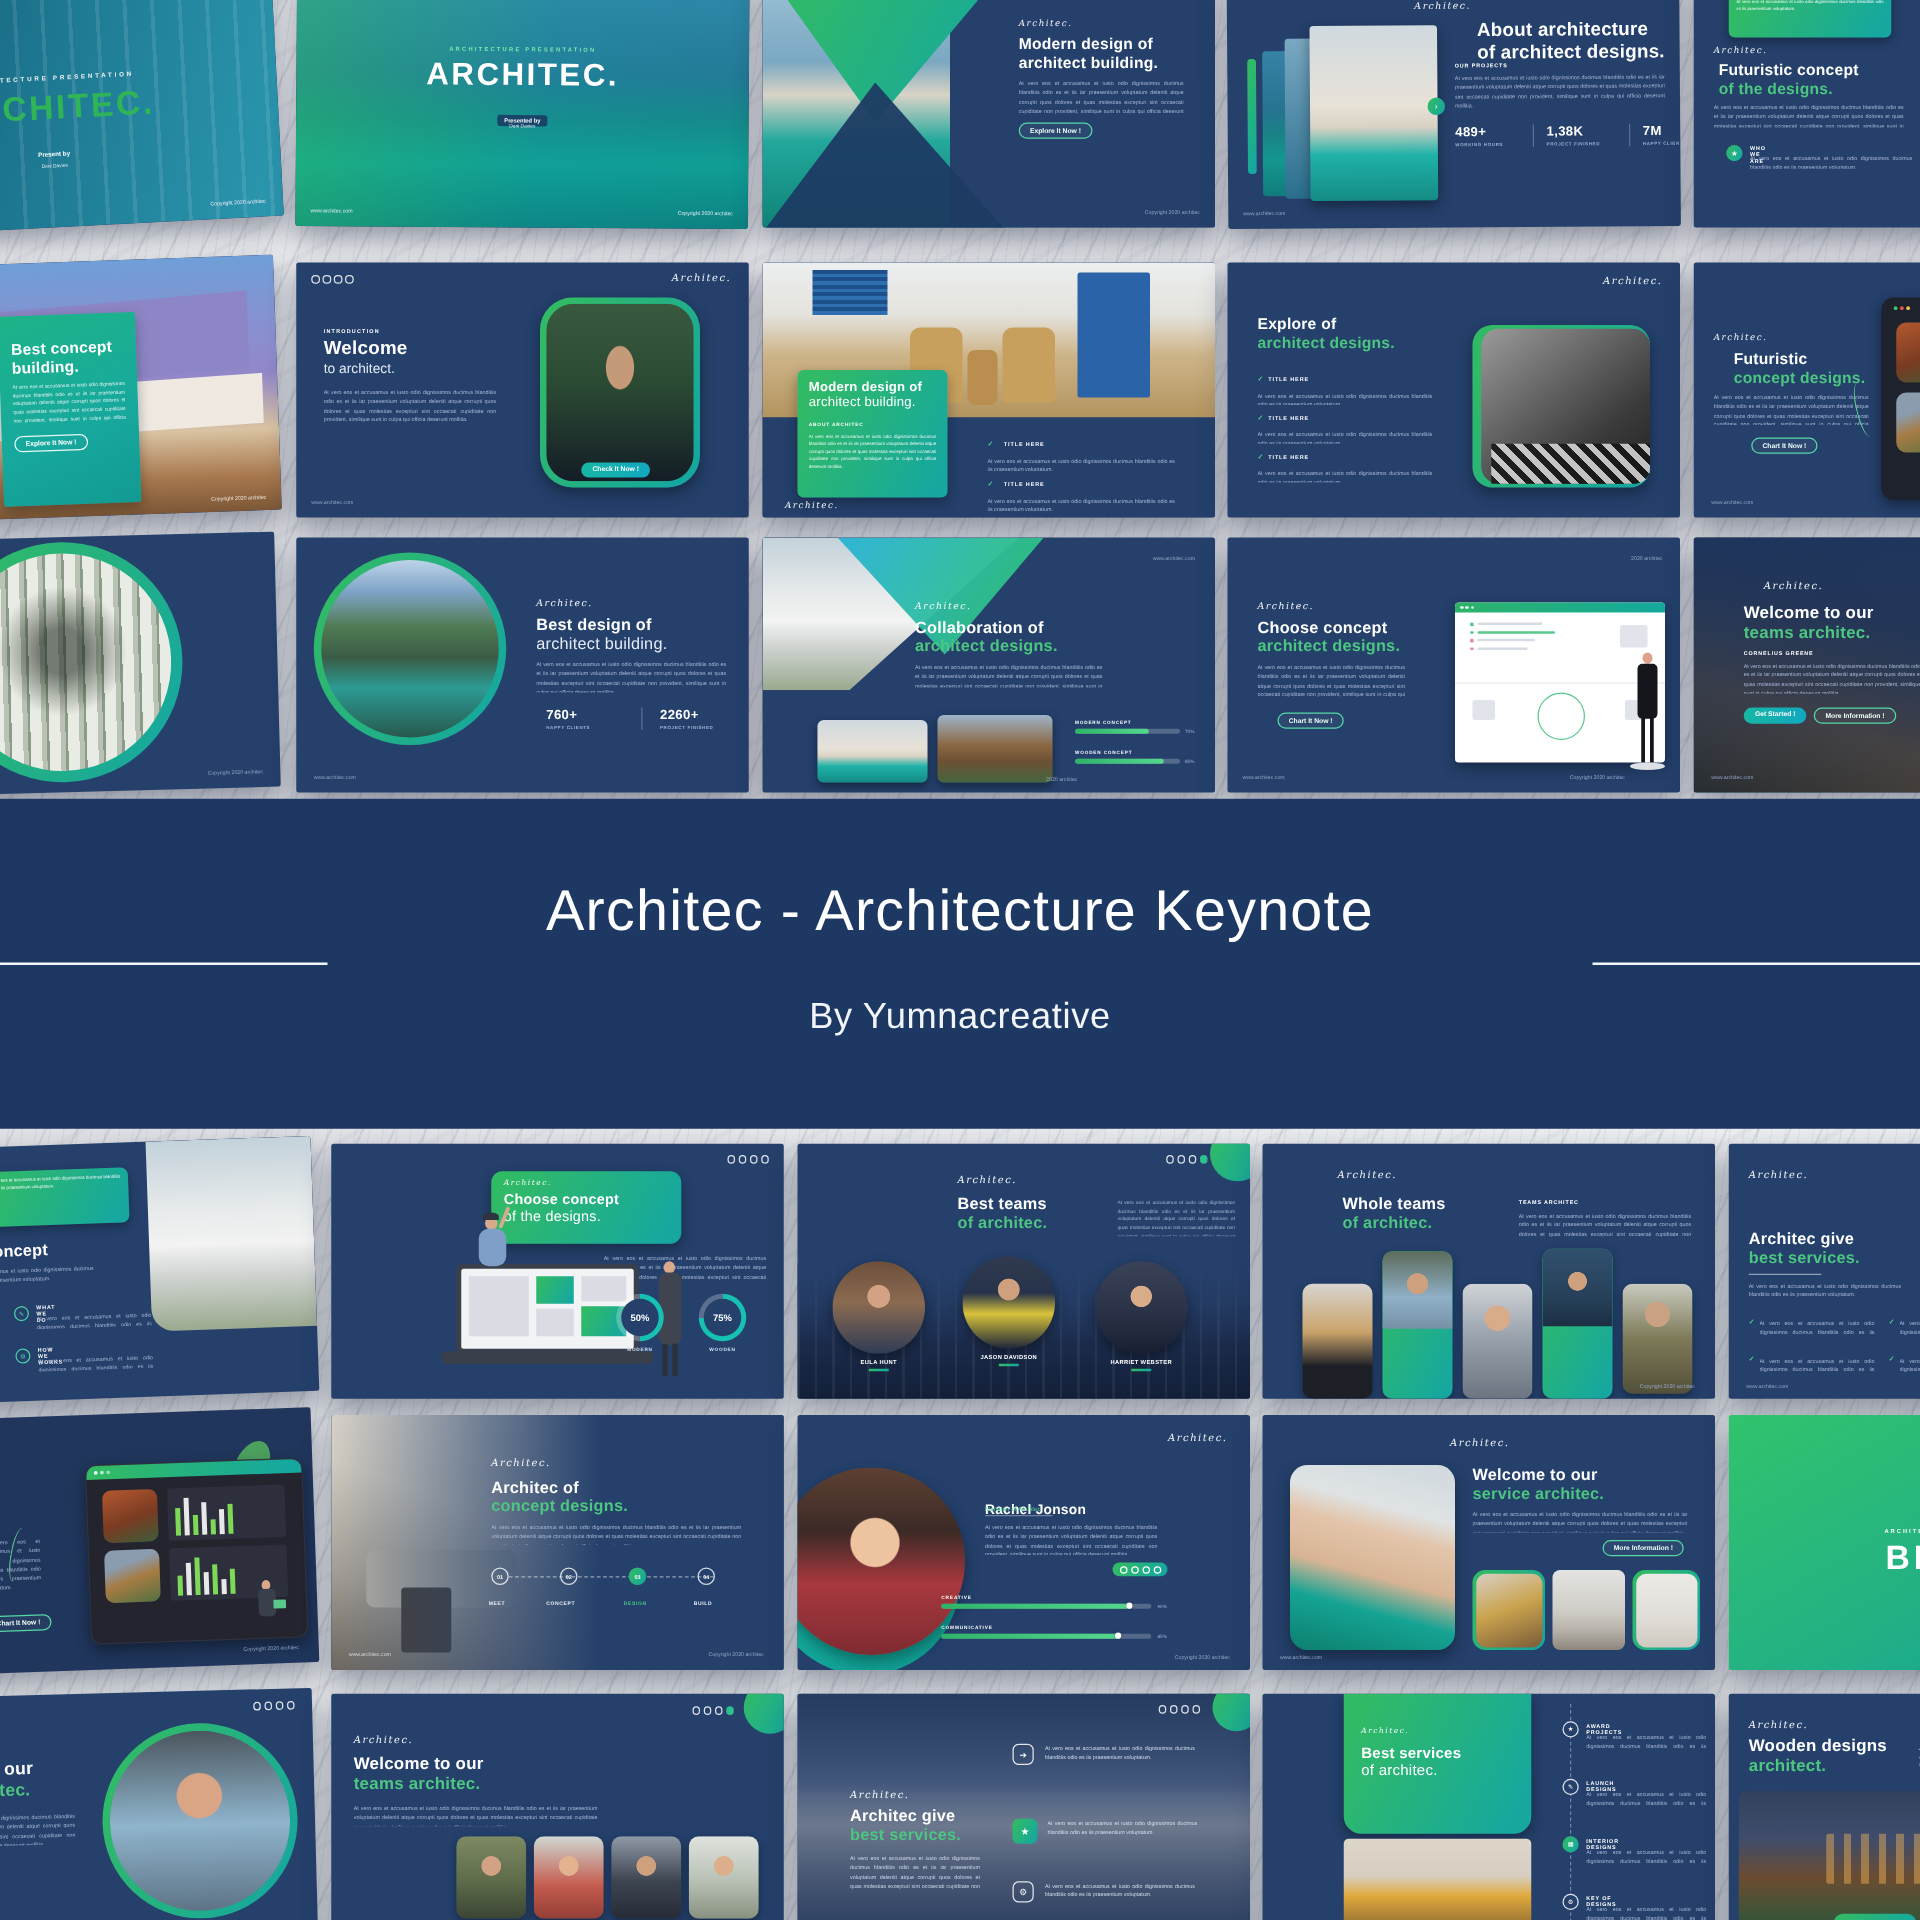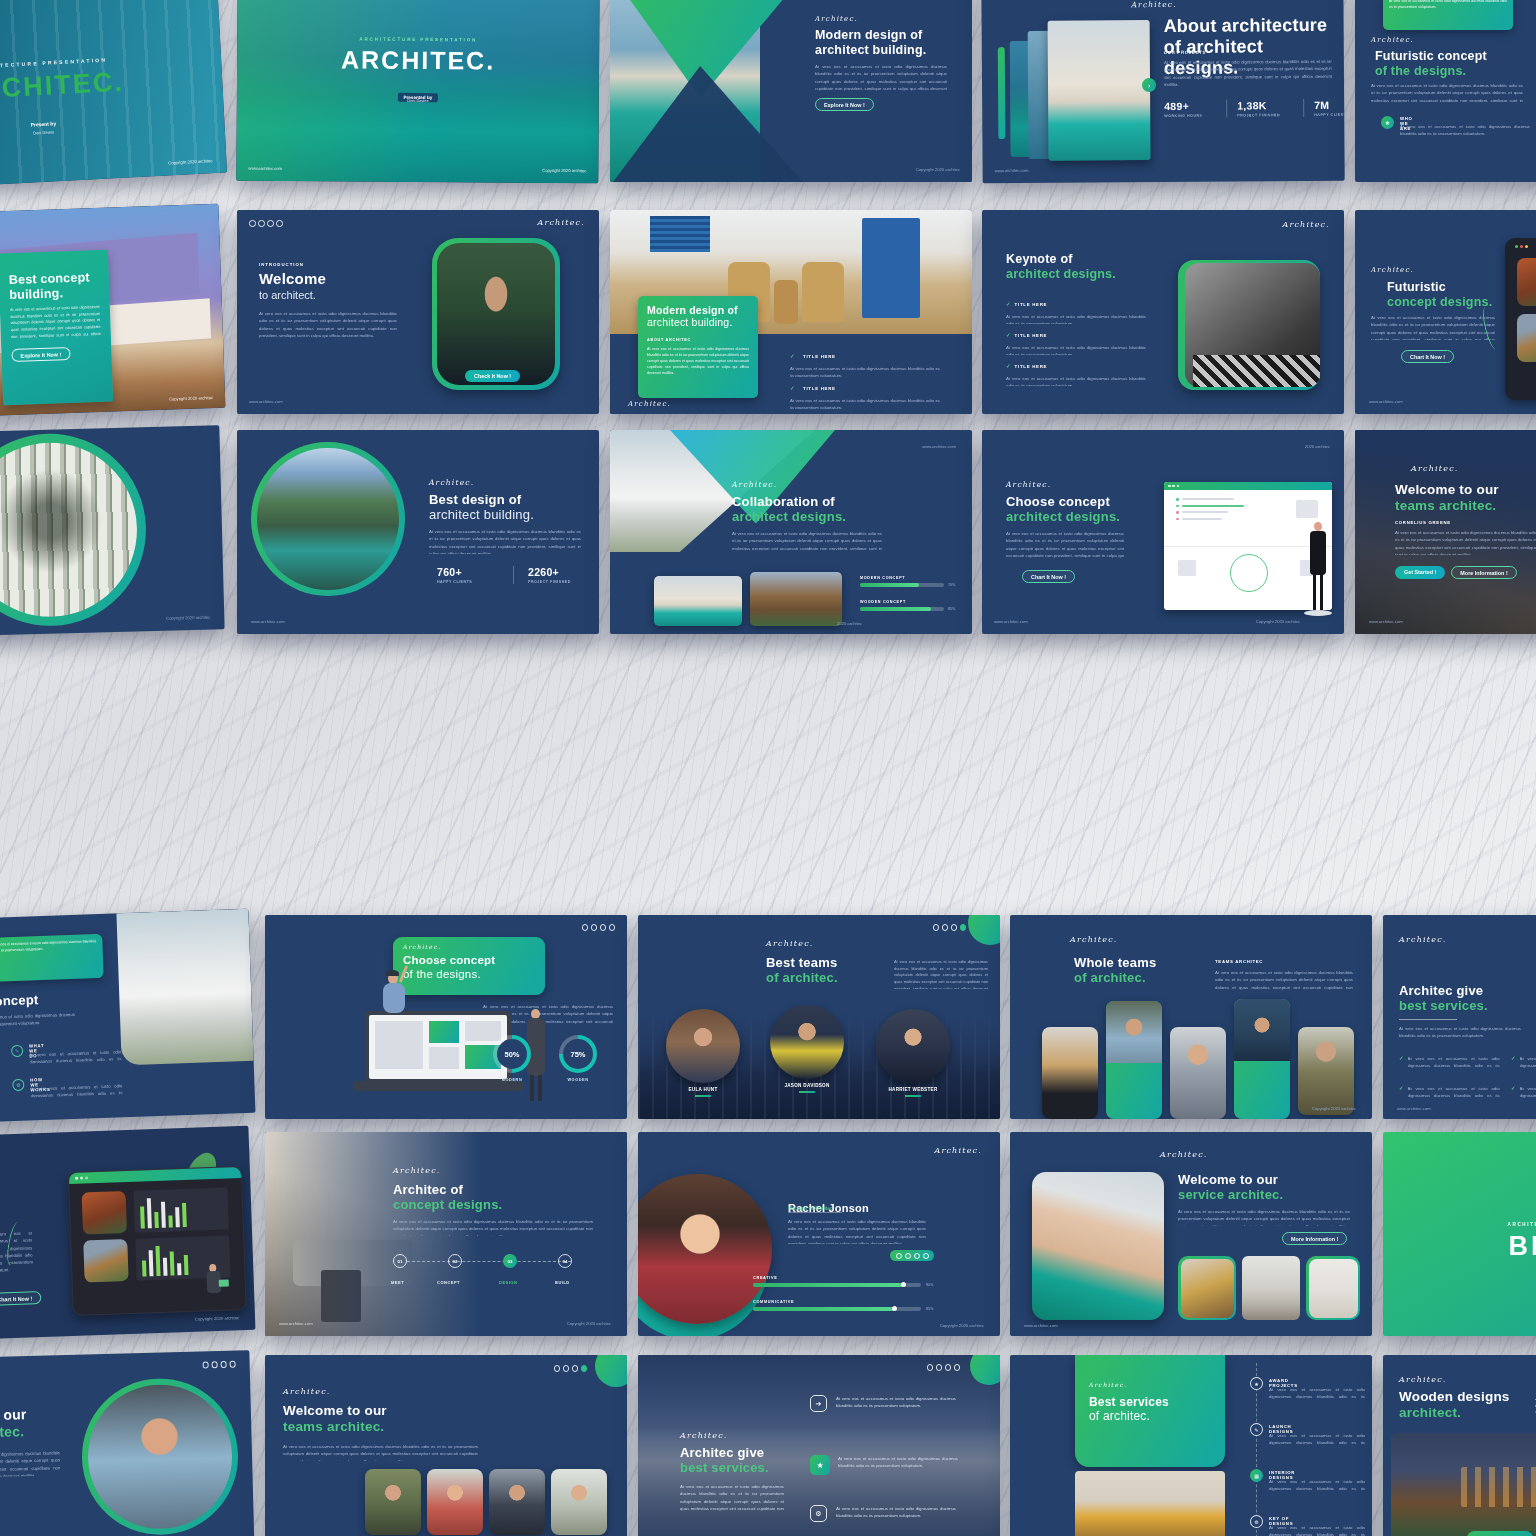--- a/index.html
+++ b/index.html
@@ -121,21 +121,21 @@
     <div class="a sm" style="right:12px;bottom:10px">Copyright 2020 architec</div>
   </div>
 
   <div class="sl" style="left:982px;top:-22px;transform:rotate(-.4deg)">
     <div class="a grd" style="left:16px;top:68px;width:7px;height:92px;border-radius:3px"></div>
     <div class="a ph-pool" style="left:28px;top:62px;width:84px;height:116px;border-radius:3px;opacity:.8"></div>
     <div class="a" style="left:46px;top:52px;width:92px;height:128px;border-radius:3px;background:linear-gradient(180deg,#7aa8c2,#2a6f8e)"></div>
     <div class="a ph-villapool" style="left:66px;top:42px;width:102px;height:140px;border-radius:3px;box-shadow:0 4px 10px rgba(0,0,0,.4)"></div>
     <div class="a grd" style="left:160px;top:100px;width:14px;height:14px;border-radius:50%;display:flex;align-items:center;justify-content:center;color:#fff;font-size:7px">›</div>
     <div class="a logo" style="left:150px;top:22px;font-size:7.5px">Architec.</div>
-    <div class="a h" style="left:182px;top:38px;width:170px;font-size:18px"><span>About architecture</span><br><span>of architect designs.</span></div>
+    <div class="a h" style="left:200px;top:38px;width:170px;font-size:15px"><span>About architecture</span><br><span>of architect designs.</span></div>
     <div class="a lab" style="left:182px;top:72px">OUR PROJECTS</div>
     <div class="a bd" style="left:182px;top:81px;width:168px;height:32px">At vero eos et accusamus et iusto odio dignissimos ducimus blanditiis odio es et iis iar praesentium voluptatum deleniti atque corrupti quos dolores et quas molestias excepturi sint occaecati cupiditate non provident, similique sunt in culpa qui officia deserunt mollitia.</div>
     <div class="a" style="left:182px;top:122px;display:flex;align-items:stretch;gap:10px">
       <div class="stat" style="width:52px">
           <b>489+</b>
           <span>WORKING HOURS</span>
         </div>
       <div class="vline"></div>
       <div class="stat" style="width:56px">
           <b>1,38K</b>
@@ -218,21 +218,21 @@
     <div class="a" style="left:180px;top:166px">
       <span class="chk">✓</span>
       <span class="lab" style="margin-left:4px;font-size:4.4px">TITLE HERE</span>
       <div class="bd" style="width:150px;height:12px;margin-top:3px">At vero eos et accusamus et iusto odio dignissimos ducimus blanditiis odio es iis praesentium voluptatum.</div>
     </div>
     <div class="a logo" style="left:18px;bottom:6px;font-size:7px">Architec.</div>
   </div>
 
   <div class="sl" style="left:982px;top:210px">
     <div class="a logo" style="right:14px;top:10px">Architec.</div>
-    <div class="a h" style="left:24px;top:42px;font-size:12.5px"><span>Keynote of</span><br><span class="g">architect designs.</span></div>
+    <div class="a h" style="left:24px;top:42px;font-size:12.5px"><span>Explore of</span><br><span class="g">architect designs.</span></div>
     <div class="a" style="left:24px;top:82px"><span class="chk">✓</span><span class="lab" style="margin-left:4px;font-size:4.4px">TITLE HERE</span><div class="bd" style="width:140px;height:11px;margin-top:3px">At vero eos et accusamus et iusto odio dignissimos ducimus blanditiis odio es iis praesentium voluptatum.</div></div>
     <div class="a" style="left:24px;top:113px"><span class="chk">✓</span><span class="lab" style="margin-left:4px;font-size:4.4px">TITLE HERE</span><div class="bd" style="width:140px;height:11px;margin-top:3px">At vero eos et accusamus et iusto odio dignissimos ducimus blanditiis odio es iis praesentium voluptatum.</div></div>
     <div class="a" style="left:24px;top:144px"><span class="chk">✓</span><span class="lab" style="margin-left:4px;font-size:4.4px">TITLE HERE</span><div class="bd" style="width:140px;height:11px;margin-top:3px">At vero eos et accusamus et iusto odio dignissimos ducimus blanditiis odio es iis praesentium voluptatum.</div></div>
     <div class="a grd" style="left:196px;top:50px;width:142px;height:130px;border-radius:16px;box-shadow:0 5px 12px rgba(0,0,0,.35)">
       <div class="a ph-bw" style="inset:3px 0 3px 7px;border-radius:14px">
         <div class="a" style="left:8px;bottom:0;right:0;height:32px;background:repeating-linear-gradient(45deg,#161616 0 5px,#dcdcdc 5px 10px);border-radius:0 0 12px 0;opacity:.85"></div>
       </div>
     </div>
   </div>
 
@@ -366,20 +366,26 @@
     <div class="a h" style="left:40px;top:52px;font-size:13.5px"><span>Welcome to our</span><br><span class="g">teams architec.</span></div>
     <div class="a lab" style="left:40px;top:90px">CORNELIUS GREENE</div>
     <div class="a bd" style="left:40px;top:99px;width:142px;height:26px">At vero eos et accusamus et iusto odio dignissimos ducimus blanditiis odio es et iis iar praesentium voluptatum deleniti atque corrupti quos dolores et quas molestias excepturi sint occaecati cupiditate non provident, similique sunt in culpa qui officia deserunt mollitia.</div>
     <div class="a" style="left:40px;top:136px;display:flex;gap:6px">
       <span class="btn-t">Get Started !</span>
       <span class="btn-o">More Information !</span>
     </div>
     <div class="a sm" style="left:14px;bottom:10px">www.architec.com</div>
   </div>
 
+  <div id="banner">
+    <div class="bl" style="left:0"></div>
+    <div class="bl" style="right:0"></div>
+    <div class="bt">Architec - Architecture Keynote</div>
+    <div class="bs">By Yumnacreative</div>
+  </div>
 
   <div class="sl" style="left:-110px;top:915px;transform:rotate(-2deg)">
     <div class="a ph-whitehouse" style="left:230px;top:0;width:132px;height:152px;border-radius:0 0 0 18px"></div>
     <div class="a grd" style="left:95px;top:20px;width:120px;height:44px;border-radius:6px;box-shadow:0 3px 8px rgba(0,0,0,.3)">
       <div class="bd wt" style="margin:5px 6px;width:108px;height:32px;font-size:3.5px;color:rgba(255,255,255,.95)">At vero eos et accusamus et iusto odio dignissimos ducimus blanditiis odio es iis praesentium voluptatum.</div>
     </div>
     <div class="a h" style="left:65px;top:76px;font-size:13px">Best concept</div>
     <div class="a bd" style="left:65px;top:96px;width:120px;height:18px">At vero eos et accusamus et iusto odio dignissimos ducimus blanditiis odio es iis praesentium voluptatum.</div>
     <div class="a" style="left:120px;top:126px">
       <div class="a ico" style="left:0;top:2px;width:12px;height:12px;border:1px solid #4fd0a6;border-radius:50%;font-size:5px">✎</div>

